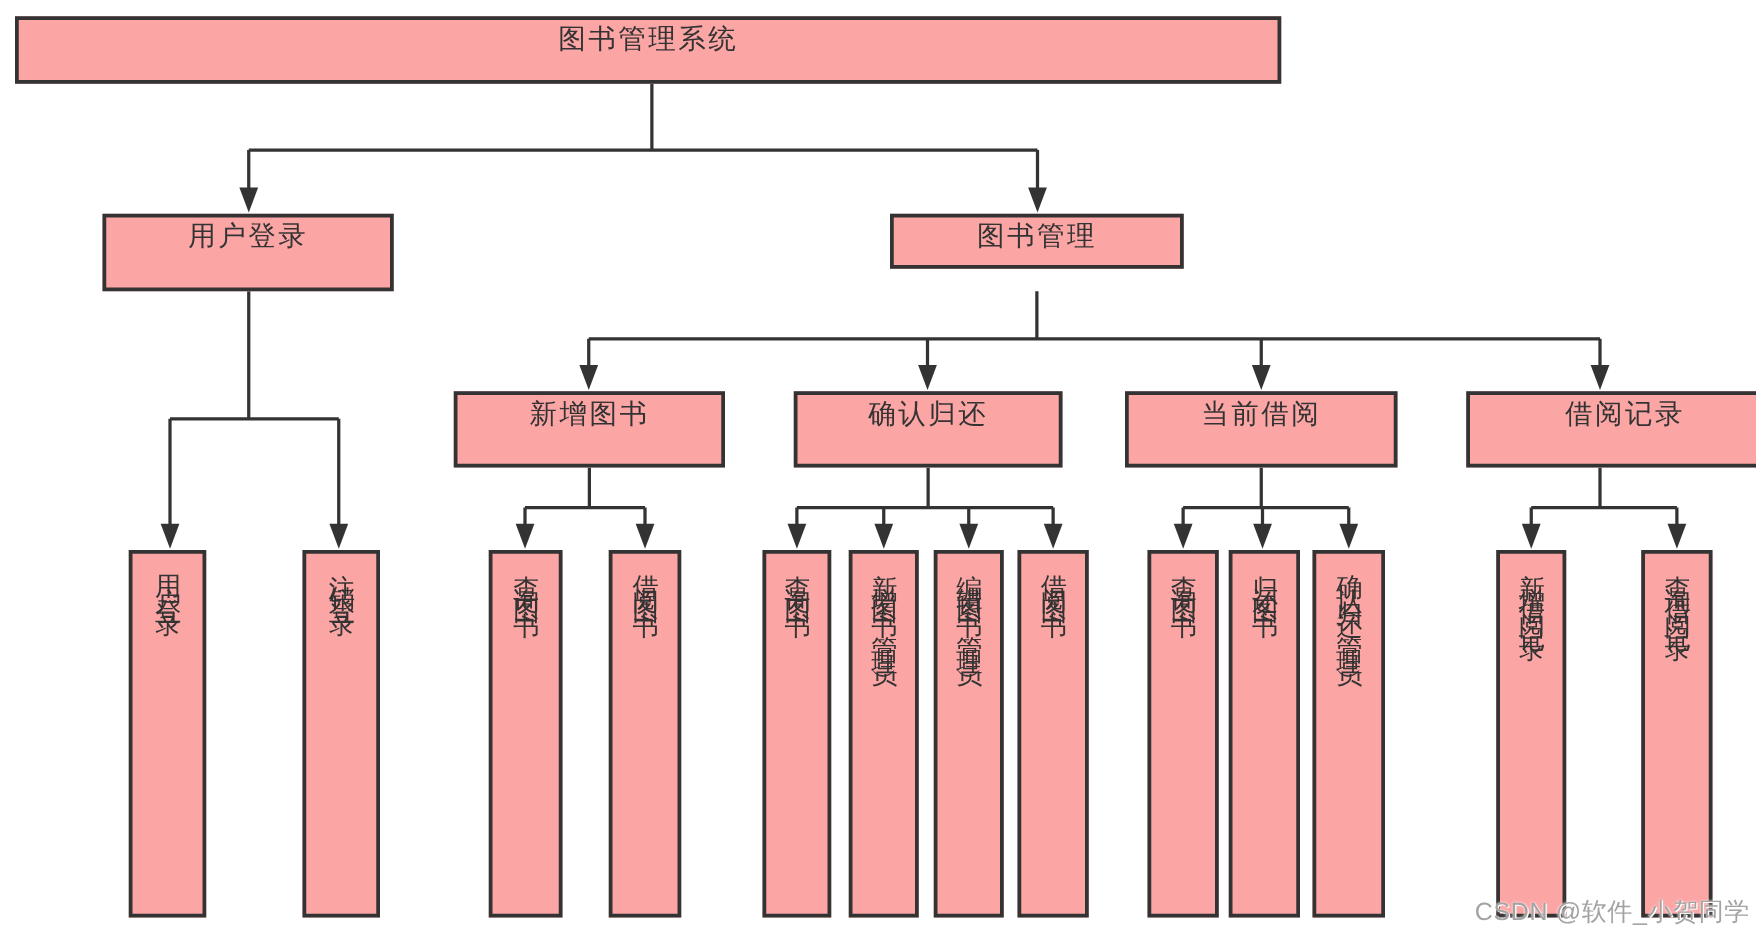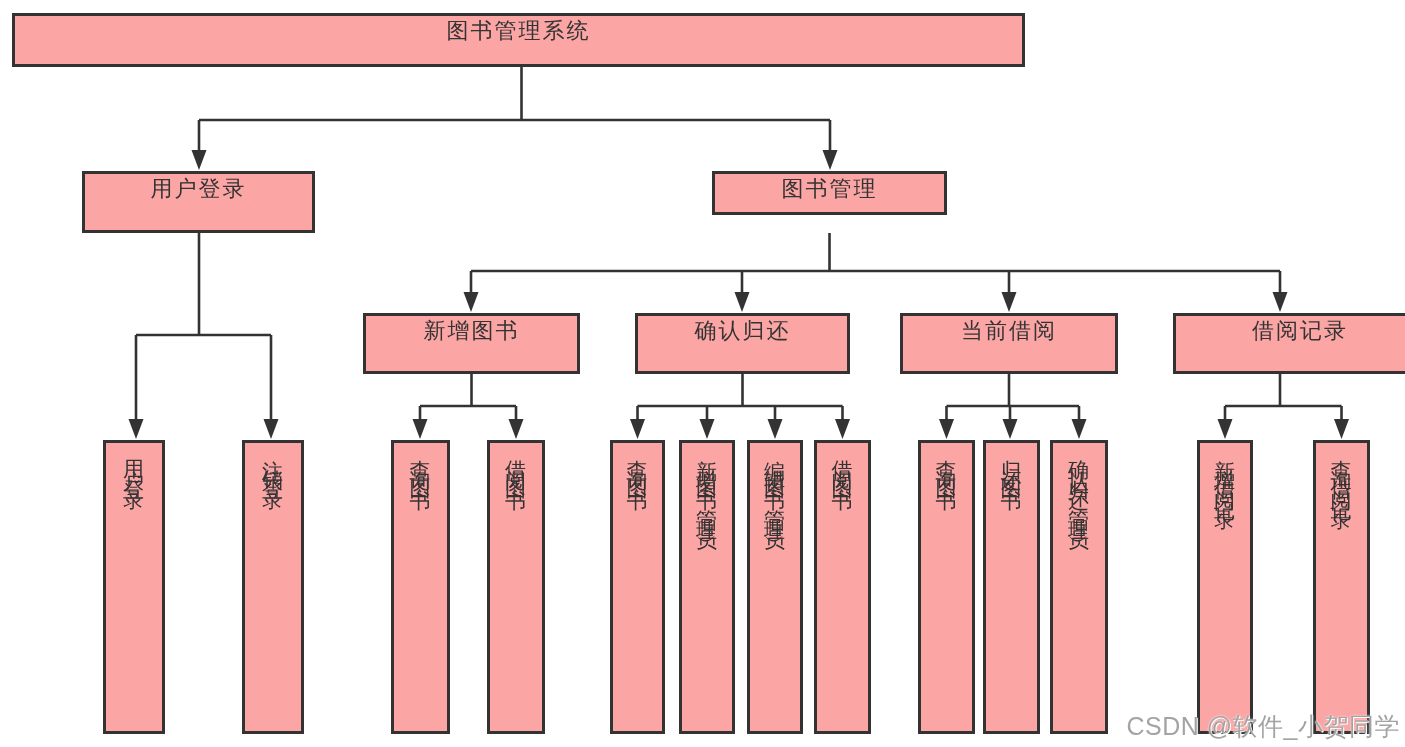--- a/index.html
+++ b/index.html
@@ -36,21 +36,21 @@
     writing-mode:vertical-rl;
     text-orientation:mixed;
     font-size:21px;
     letter-spacing:10px;
     line-height:1;
   }
   .watermark{
     position:absolute;
     right:5px;
     bottom:4px;
-    font-size:25px;
+    font-size:20px;
     color:var(--watermark);
     letter-spacing:0.5px;
     text-shadow:0 0 2px #ffffff,1px 1px 0 #ffffff;
     white-space:nowrap;
   }
 </style>
 </head>
 <body>
 
 <div class="stage">

